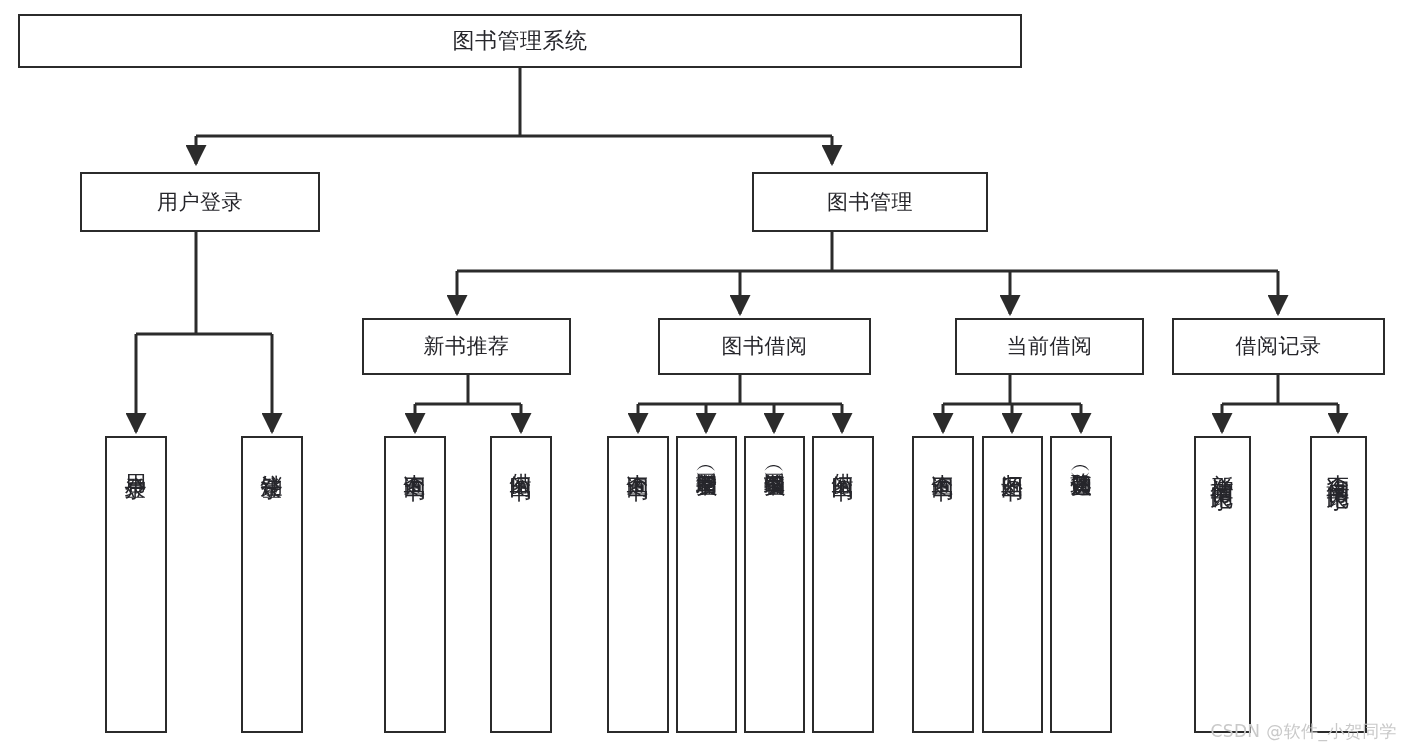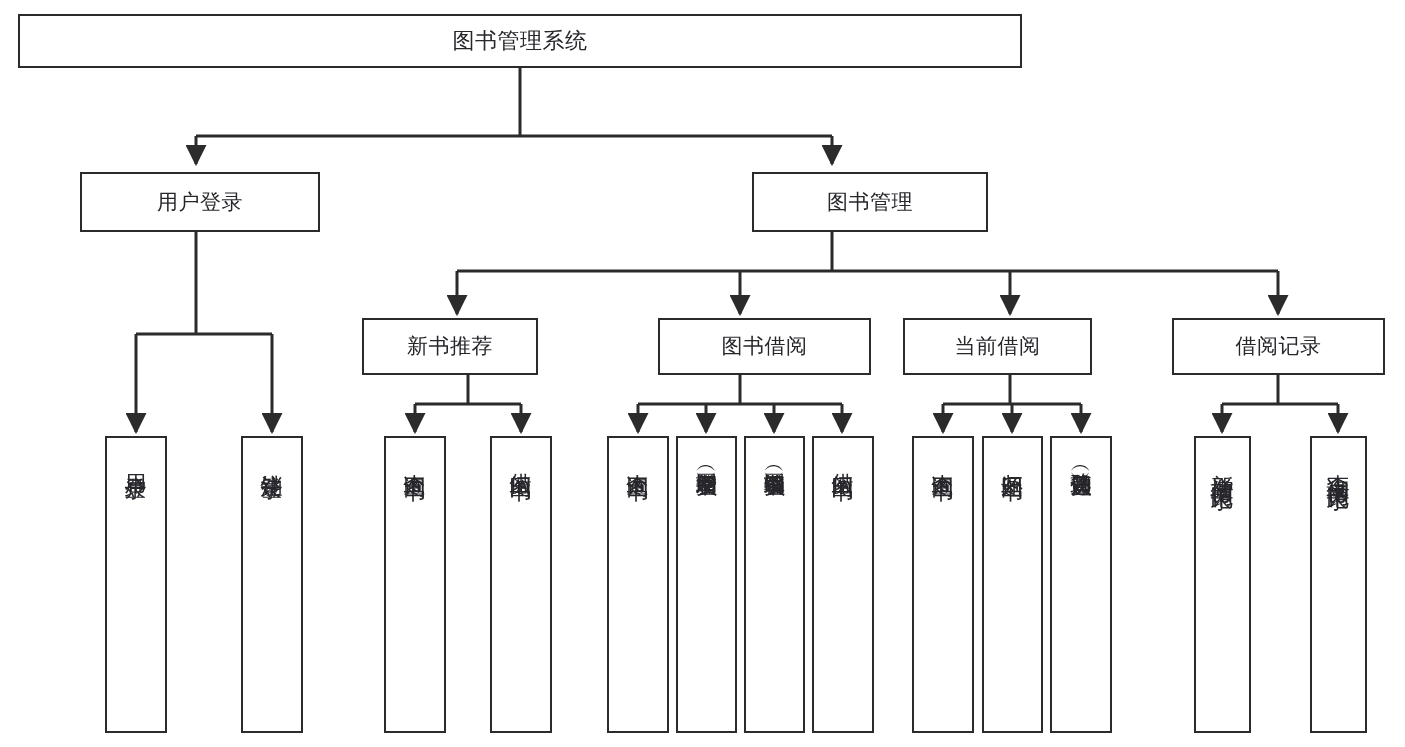--- a/index.html
+++ b/index.html
@@ -143,27 +143,27 @@
     <span class="node-label">图书管理系统</span>
   </div>
 
   <div class="node horiz" style="left:80px; top:172px; width:240px; height:60px;">
     <span class="node-label">用户登录</span>
   </div>
   <div class="node horiz" style="left:752px; top:172px; width:236px; height:60px;">
     <span class="node-label">图书管理</span>
   </div>
 
-  <div class="node horiz" style="left:362px; top:318px; width:176px; height:57px;">
+  <div class="node horiz" style="left:362px; top:318px; width:209px; height:57px;">
     <span class="node-label">新书推荐</span>
   </div>
   <div class="node horiz" style="left:634px; top:318px; width:213px; height:57px;margin-left:24px;">
     <span class="node-label">图书借阅</span>
   </div>
-  <div class="node horiz" style="left:903px; top:318px; width:189px; height:57px;">
+  <div class="node horiz" style="left:955px; top:318px; width:189px; height:57px;">
     <span class="node-label">当前借阅</span>
   </div>
   <div class="node horiz" style="left:1172px; top:318px; width:213px; height:57px;">
     <span class="node-label">借阅记录</span>
   </div>
 
   <div class="node vert" style="left:105px; top:436px; width:62px; height:297px;">
     <span class="node-label">用户登录</span>
   </div>
   <div class="node vert" style="left:241px; top:436px; width:62px; height:297px;">
@@ -200,14 +200,15 @@
     <span class="node-label">确认归还（管理员）</span>
   </div>
 
   <div class="node vert wide" style="left:1194px; top:436px; width:57px; height:297px;">
     <span class="node-label">新增借阅记录</span>
   </div>
   <div class="node vert wide" style="left:1310px; top:436px; width:57px; height:297px;">
     <span class="node-label">查询借阅记录</span>
   </div>
 
+  <div id="watermark">CSDN @软件_小贺同学</div>
 
 </div>
 
 </body></html>

